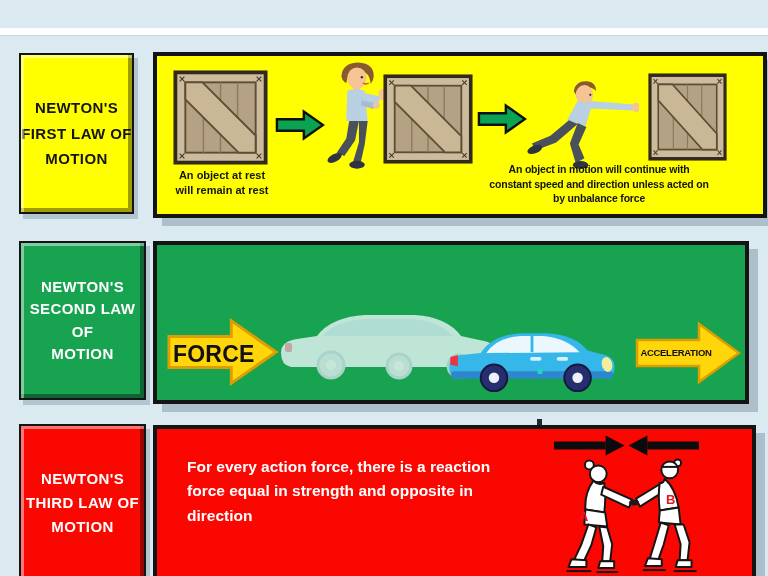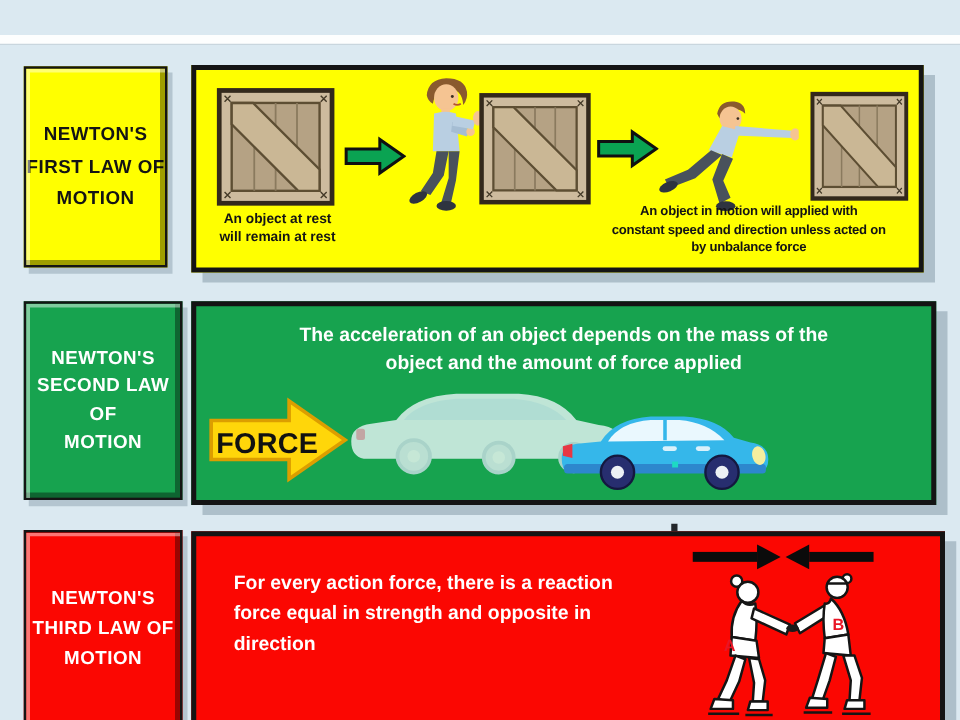--- a/index.html
+++ b/index.html
@@ -52,21 +52,21 @@
 
 <div class="canvas">
   <div class="top-strip"></div>
 
   <div class="label-box label-yellow" style="left:19px;top:25px;width:111px;height:157px;">
     <span>NEWTON'S
 FIRST LAW OF
 MOTION</span>
   </div>
 
-  <div class="panel panel-yellow" style="left:153px;top:24px;width:578px;height:158px;">
+  <div class="panel panel-yellow" style="left:153px;top:24px;width:578px;height:158px;padding-left:28px;">
 
     <div class="abs" style="left:16px;top:14px;">
       <svg width="95" height="95" viewBox="0 0 100 100">
         <rect x="2.5" y="2.5" width="95" height="95" fill="#cdbb9e" stroke="#33291c" stroke-width="4"></rect>
         <rect x="13" y="13" width="74" height="74" fill="#b5a284" stroke="#5d4e33" stroke-width="2"></rect>
         <line x1="32" y1="13" x2="32" y2="87" stroke="#8a7a5e" stroke-width="1.5"></line>
         <line x1="50" y1="13" x2="50" y2="87" stroke="#8a7a5e" stroke-width="1.5"></line>
         <line x1="68" y1="13" x2="68" y2="87" stroke="#8a7a5e" stroke-width="1.5"></line>
         <polygon points="13,13 31,13 87,69 87,87 69,87 13,31" fill="#cab795" stroke="#5d4e33" stroke-width="2"></polygon>
         <path d="M7,7 l5,5 m0,-5 l-5,5 M88,7 l5,5 m0,-5 l-5,5 M7,88 l5,5 m0,-5 l-5,5 M88,88 l5,5 m0,-5 l-5,5" stroke="#443a28" stroke-width="1.2"></path>
@@ -137,36 +137,34 @@
       <svg width="79" height="88" viewBox="0 0 100 100" preserveAspectRatio="none">
         <rect x="2.5" y="2.5" width="95" height="95" fill="#cdbb9e" stroke="#33291c" stroke-width="4"></rect>
         <rect x="13" y="13" width="74" height="74" fill="#b5a284" stroke="#5d4e33" stroke-width="2"></rect>
         <line x1="32" y1="13" x2="32" y2="87" stroke="#8a7a5e" stroke-width="1.5"></line>
         <line x1="50" y1="13" x2="50" y2="87" stroke="#8a7a5e" stroke-width="1.5"></line>
         <line x1="68" y1="13" x2="68" y2="87" stroke="#8a7a5e" stroke-width="1.5"></line>
         <polygon points="13,13 31,13 87,69 87,87 69,87 13,31" fill="#cab795" stroke="#5d4e33" stroke-width="2"></polygon>
         <path d="M7,7 l5,5 m0,-5 l-5,5 M88,7 l5,5 m0,-5 l-5,5 M7,88 l5,5 m0,-5 l-5,5 M88,88 l5,5 m0,-5 l-5,5" stroke="#443a28" stroke-width="1.2"></path>
       </svg>
     </div>
-    <div class="cap cap-small" style="left:316px;top:106px;width:252px;">An object in motion will applied with
+    <div class="cap cap-small" style="left:316px;top:106px;width:252px;">An object in motion will continue with
 constant speed and direction unless acted on
 by unbalance force</div>
   </div>
 
   <div class="label-box label-green" style="left:19px;top:213px;width:123px;height:155px;">
     <span>NEWTON'S
 SECOND LAW
 OF
 MOTION</span>
   </div>
 
   <div class="panel panel-green" style="left:153px;top:213px;width:588px;height:155px;">
 
-    <div class="heading">The acceleration of an object depends on the mass of the
-object and the amount of force applied</div>
 
     <div class="abs" style="left:10px;top:70px;">
       <svg width="112" height="74" viewBox="0 0 115 72">
         <polygon points="2,20 66,20 66,4 112,36 66,68 66,52 2,52" fill="#ffd60a" stroke="#dc9e00" stroke-width="3"></polygon>
       </svg>
       <span class="force-text">FORCE</span>
     </div>
 
     <div class="abs" style="left:118px;top:48px;">
       <svg width="230" height="90" viewBox="0 0 230 90">
@@ -194,20 +192,26 @@
         <rect x="88" y="42" width="12" height="4" rx="2" fill="#d9f1fb"></rect>
         <rect x="116" y="42" width="12" height="4" rx="2" fill="#d9f1fb"></rect>
         <rect x="96" y="55" width="5" height="5" fill="#1ddac3"></rect>
         <circle cx="50" cy="64" r="14" fill="#272e6f" stroke="#14183f" stroke-width="2"></circle>
         <circle cx="50" cy="64" r="5.5" fill="#edf1f5"></circle>
         <circle cx="138" cy="64" r="14" fill="#272e6f" stroke="#14183f" stroke-width="2"></circle>
         <circle cx="138" cy="64" r="5.5" fill="#edf1f5"></circle>
       </svg>
     </div>
 
+    <div class="abs" style="left:478px;top:72px;">
+      <svg width="106" height="72" viewBox="0 0 106 70">
+        <polygon points="2,22 64,22 64,6 104,35 64,64 64,48 2,48" fill="#ffd60a" stroke="#dc9e00" stroke-width="2.5"></polygon>
+      </svg>
+      <span class="accel-text">ACCELERATION</span>
+    </div>
   </div>
 
   <div class="label-box label-red" style="left:19px;top:396px;width:123px;height:154px;">
     <span>NEWTON'S
 THIRD LAW OF
 MOTION</span>
   </div>
 
   <div class="notch"></div>
 

